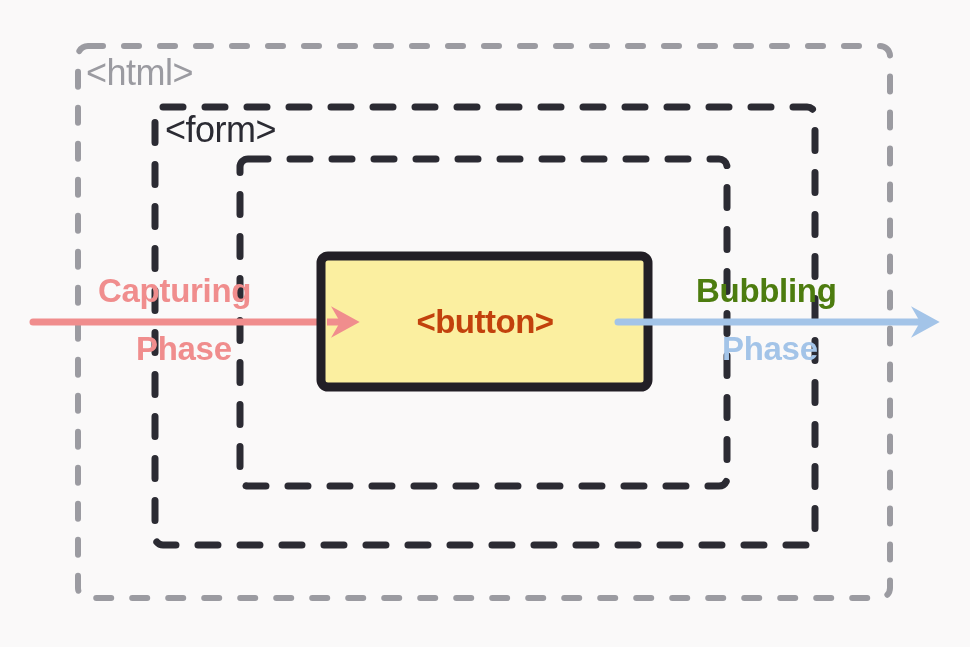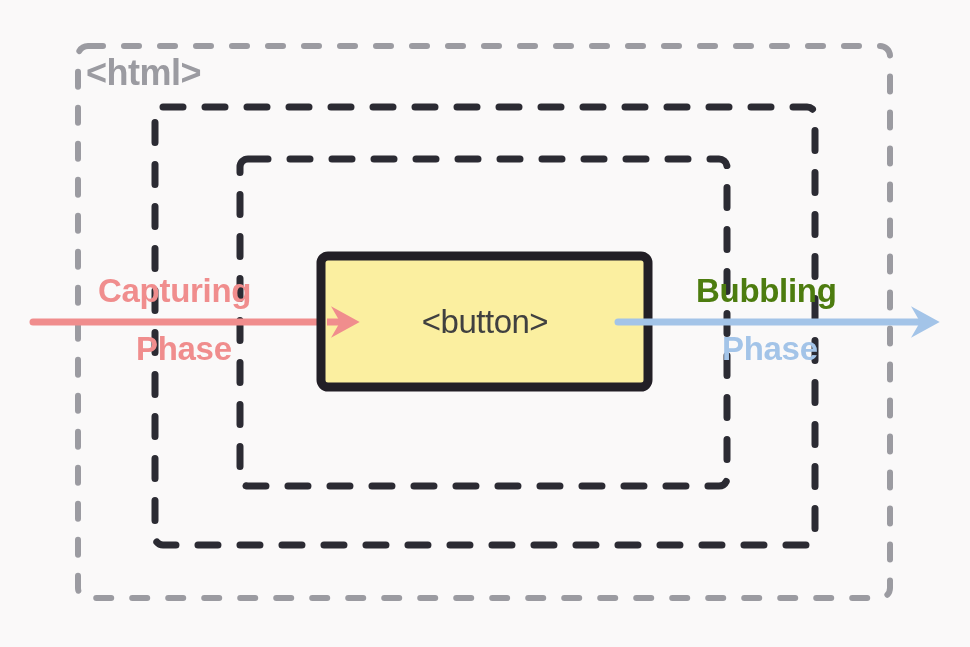--- a/index.html
+++ b/index.html
@@ -23,21 +23,21 @@
   #diagram-svg {
     position: absolute;
     left: 0;
     top: 0;
     width: 970px;
     height: 647px;
     display: block;
   }
   .box-label {
     position: absolute;
-    font-weight: bold;
+    font-weight: normal;
     white-space: nowrap;
     letter-spacing: -0.5px;
     line-height: 1;
   }
   #label-html {
     left: 86px;
     top: 55px;
     font-size: 36px;
     color: #9b9ba1;
   }
@@ -53,22 +53,22 @@
     font-size: 36px;
     color: #2b2b33;
   }
   #label-button {
     position: absolute;
     left: 320px;
     top: 305px;
     width: 330px;
     text-align: center;
     font-size: 33px;
-    font-weight: normal;
-    color: #404040;
+    font-weight: bold;
+    color: #c2410c;
     letter-spacing: -0.5px;
     line-height: 1;
   }
   .phase-label {
     position: absolute;
     font-weight: bold;
     font-size: 33px;
     line-height: 1.05;
     letter-spacing: -0.3px;
     white-space: nowrap;
@@ -120,20 +120,21 @@
 
     <rect x="321" y="256" width="327" height="131" rx="7" ry="7" fill="#fbefa0" stroke="#221f26" stroke-width="9"></rect>
 
     <line x1="327" y1="322" x2="345" y2="322" stroke="#f08d8d" stroke-width="7" stroke-linecap="butt" marker-end="url(#arrowhead-capturing)"></line>
 
     <line x1="618" y1="322" x2="925" y2="322" stroke="#a3c4e8" stroke-width="7" stroke-linecap="round" marker-end="url(#arrowhead-bubbling)"></line>
   </svg>
 
   <div class="box-label" id="label-html">&lt;html&gt;</div>
 
+  <div class="box-label" id="label-form">&lt;form&gt;</div>
 
 
   <div id="label-button">&lt;button&gt;</div>
 
   <div class="phase-label" id="label-capturing-top">Capturing</div>
 
   <div class="phase-label" id="label-capturing-bottom">Phase</div>
 
   <div class="phase-label" id="label-bubbling-top">Bubbling</div>
 

